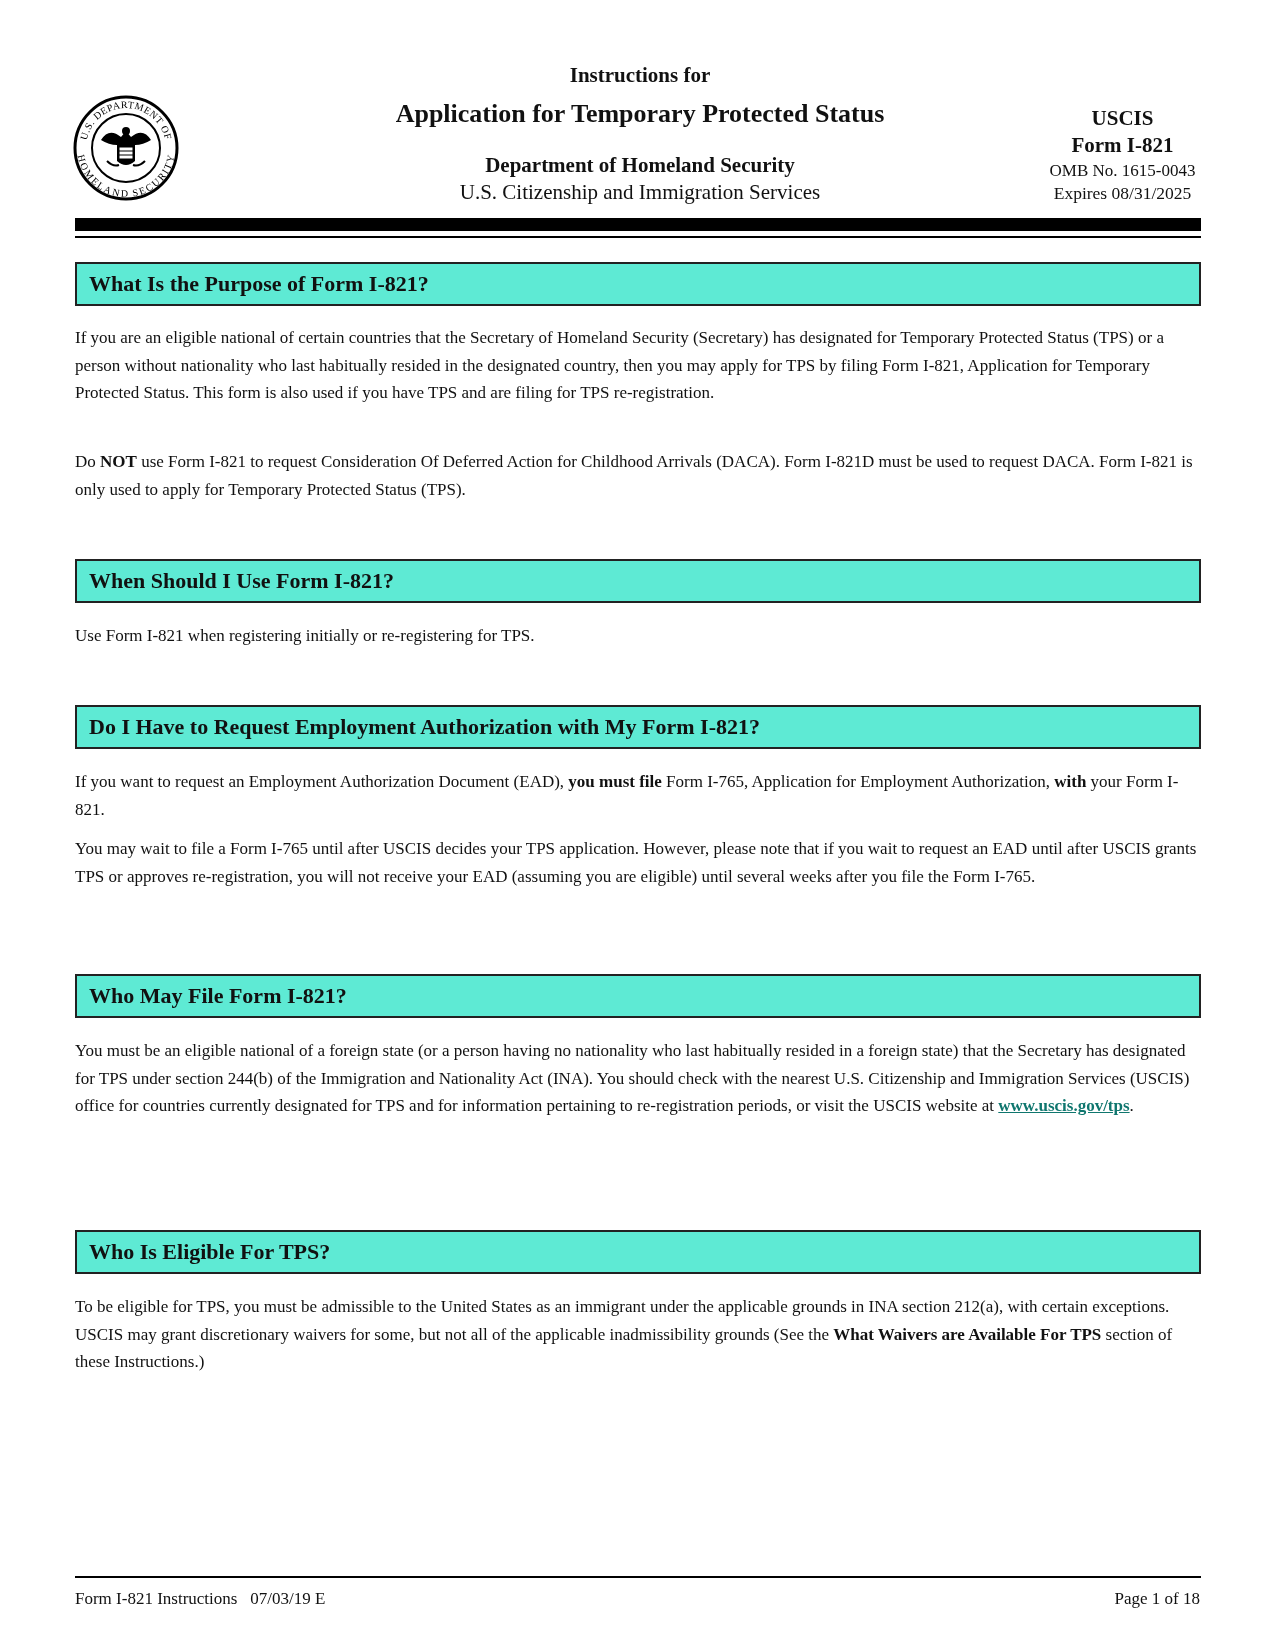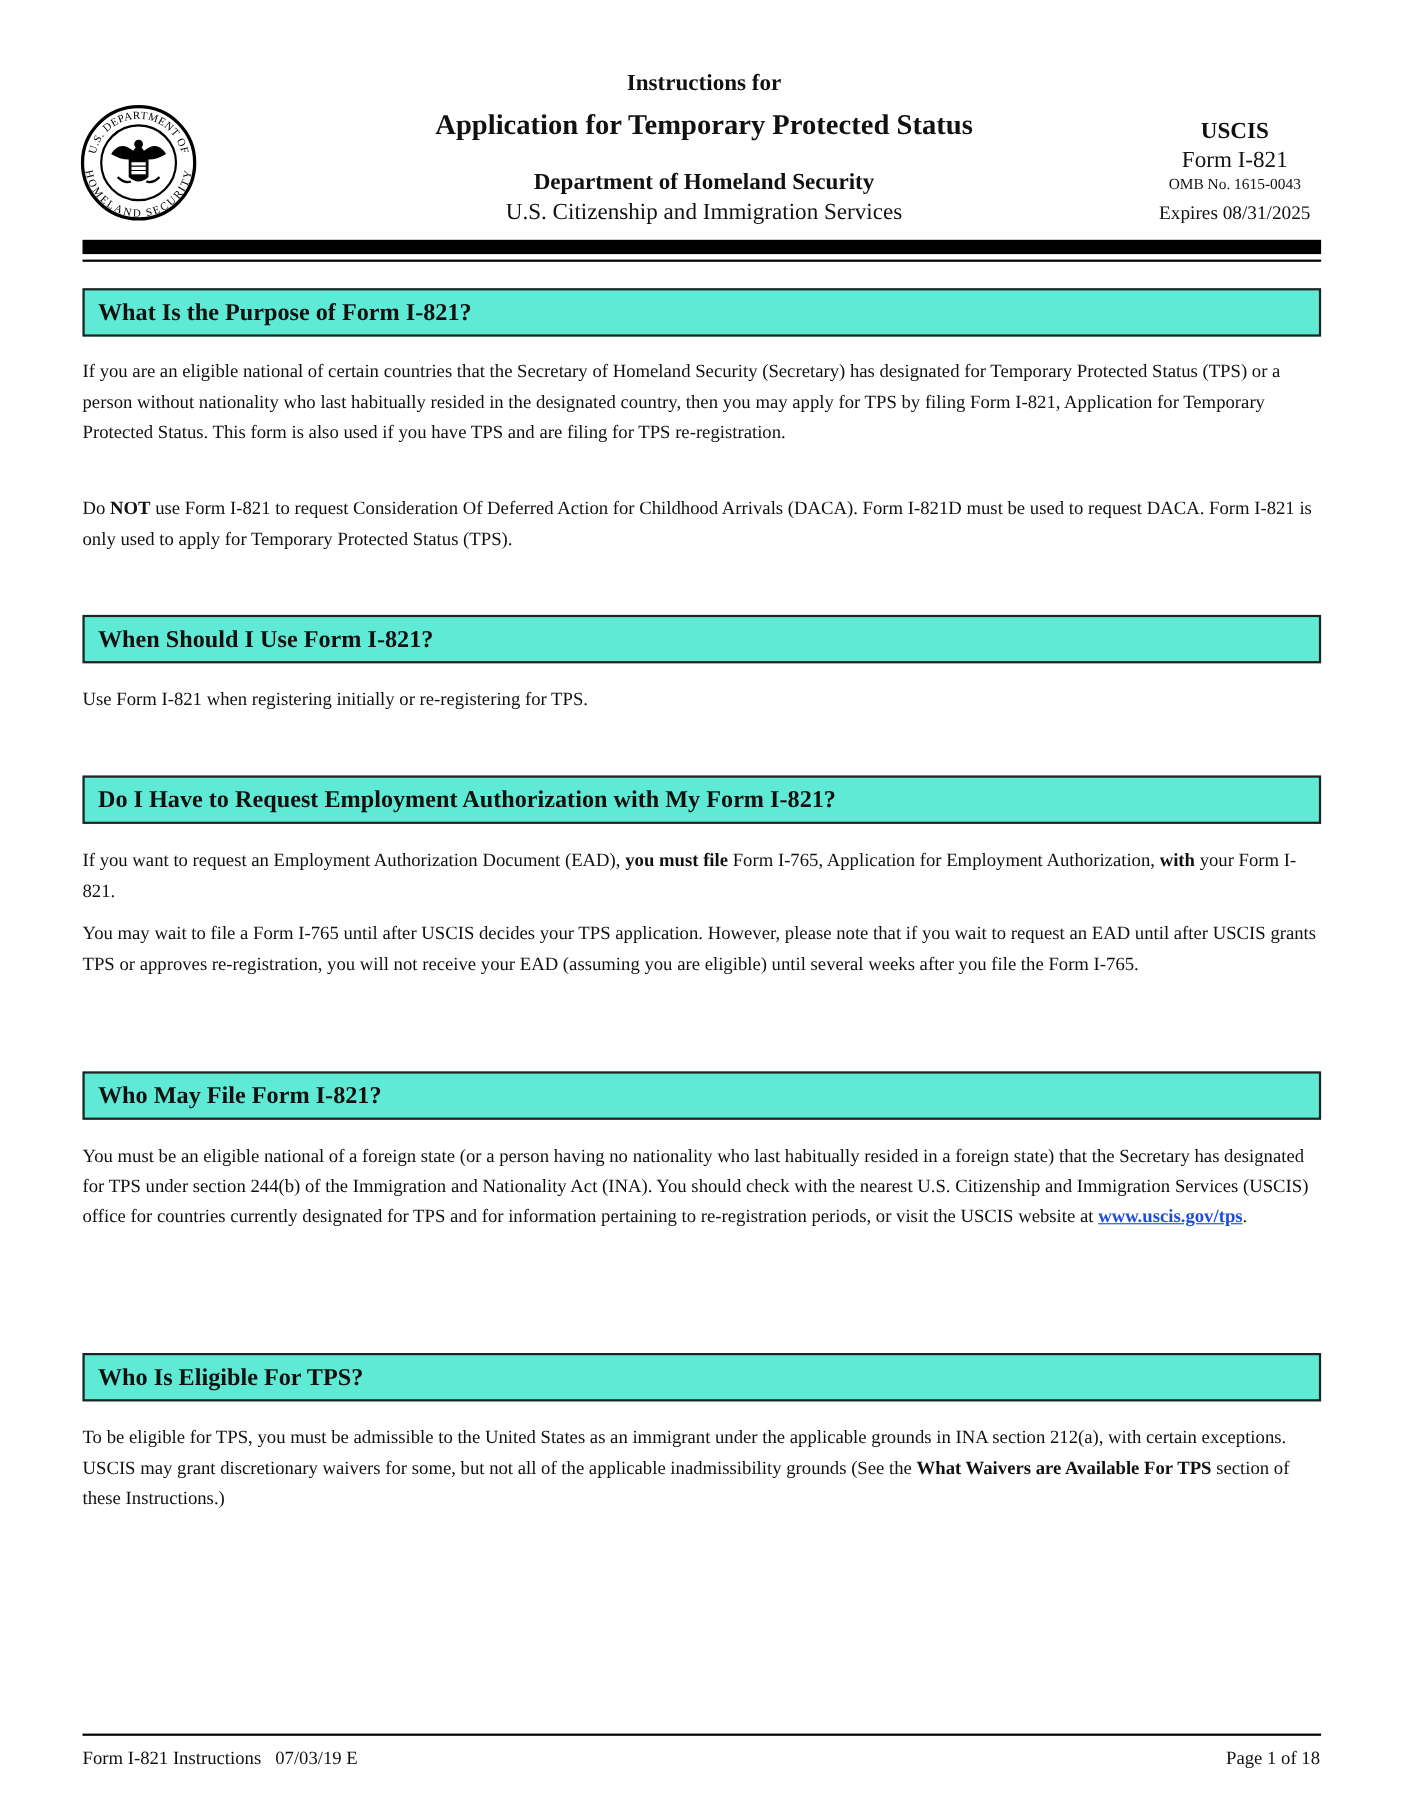--- a/index.html
+++ b/index.html
@@ -9,36 +9,36 @@
   }
   .abs { position: absolute; }
   .seal { left: 73px; top: 95px; width: 106px; height: 106px; }
   .hdr-center { left: 330px; width: 620px; text-align: center; }
   .title1 { top: 63px; font-size: 21px; font-weight: bold; }
   .title2 { top: 99px; font-size: 26px; font-weight: bold; }
   .dhs { top: 153px; font-size: 21px; font-weight: bold; }
   .uscis-name { top: 180px; font-size: 21px; }
   .hdr-right { left: 1020px; width: 205px; text-align: center; }
   .r-uscis { top: 106px; font-size: 21px; font-weight: bold; }
-  .r-form { top: 133px; font-size: 21px; font-weight: normal; }
-  .r-omb { top: 161px; font-size: 14px; }
+  .r-form { top: 133px; font-size: 21px; font-weight: bold; }
+  .r-omb { top: 161px; font-size: 17px; }
   .r-exp { top: 183px; font-size: 17.5px; }
   .thick-bar { left: 75px; top: 218px; width: 1126px; height: 13px; background: #000; }
   .thin-bar { left: 75px; top: 236px; width: 1126px; height: 2px; background: #000; }
   .sec-box {
     left: 75px; width: 1122px; height: 40px;
     background: #5eead4; border: 2px solid #222;
   }
   .sec-title {
     position: absolute; left: 12px; top: 7px;
     font-size: 22px; font-weight: bold; white-space: nowrap;
   }
   .para { left: 75px; width: 1130px; font-size: 17px; line-height: 27.6px; }
   .para b { font-weight: bold; }
-  .link { color: #1d4ed8; font-weight: bold; text-decoration: underline; }
+  .link { color: #0f766e; font-weight: bold; text-decoration: underline; }
   .foot-line { left: 75px; top: 1576px; width: 1126px; height: 2px; background: #000; }
   .foot-left { left: 75px; top: 1589px; font-size: 17px; white-space: pre; }
   .foot-right { right: 75px; top: 1589px; font-size: 17px; }
 </style>
 </head>
 <body>
 
 <div class="abs seal">
   <svg width="106" height="106" viewBox="0 0 106 106">
     <circle cx="53" cy="53" r="51" fill="#fff" stroke="#000" stroke-width="3"></circle>

